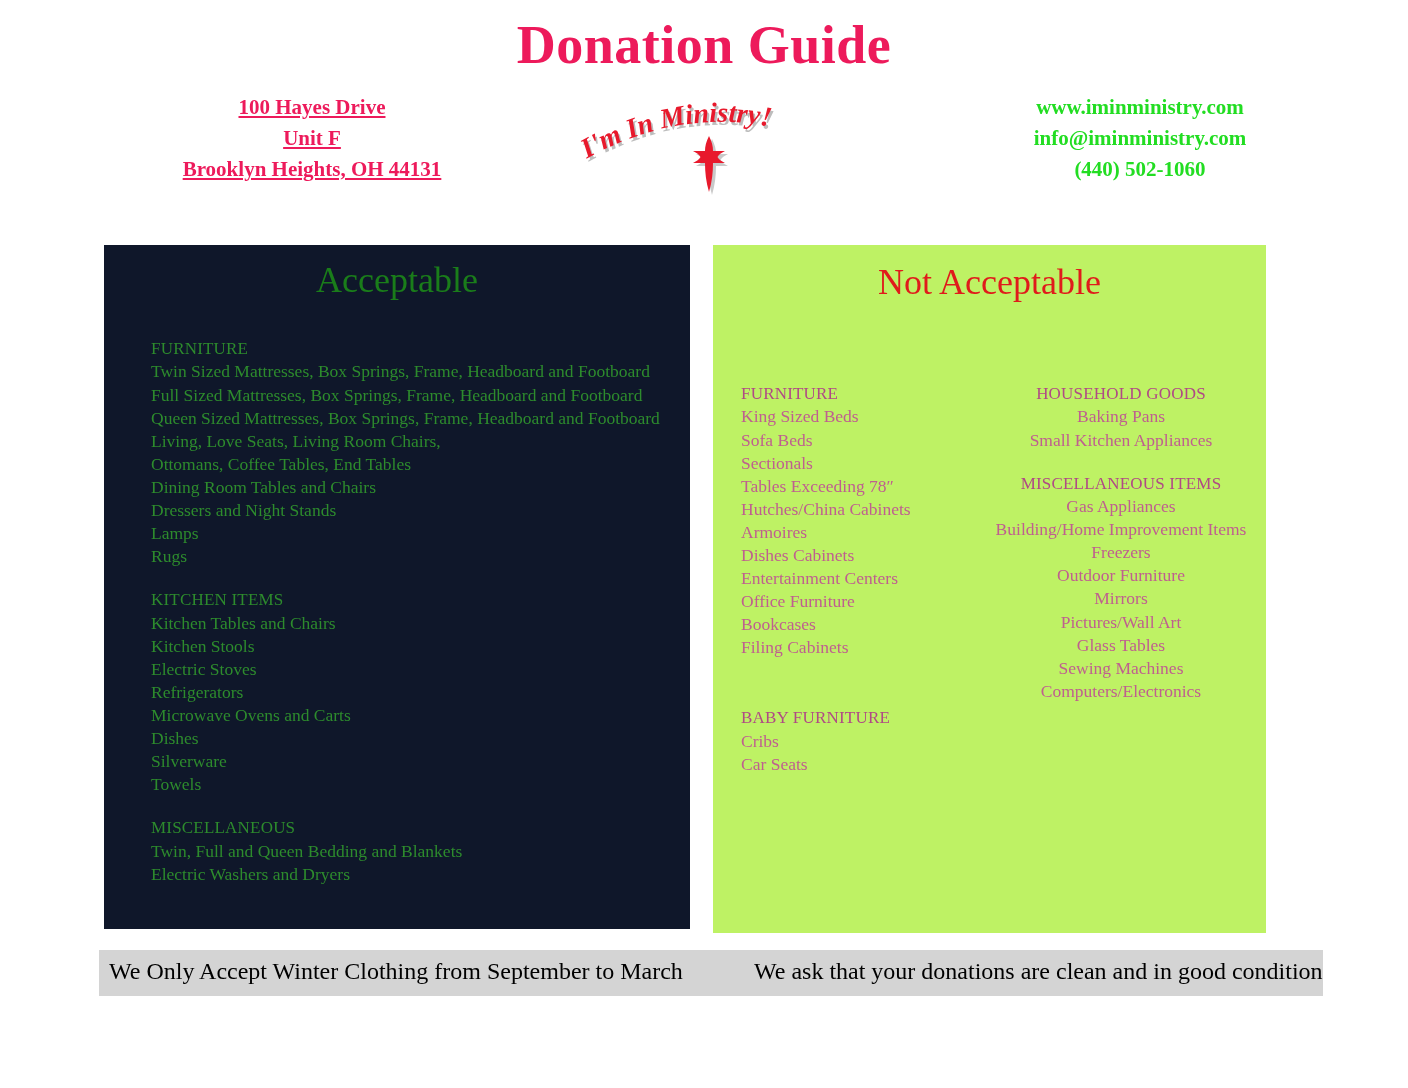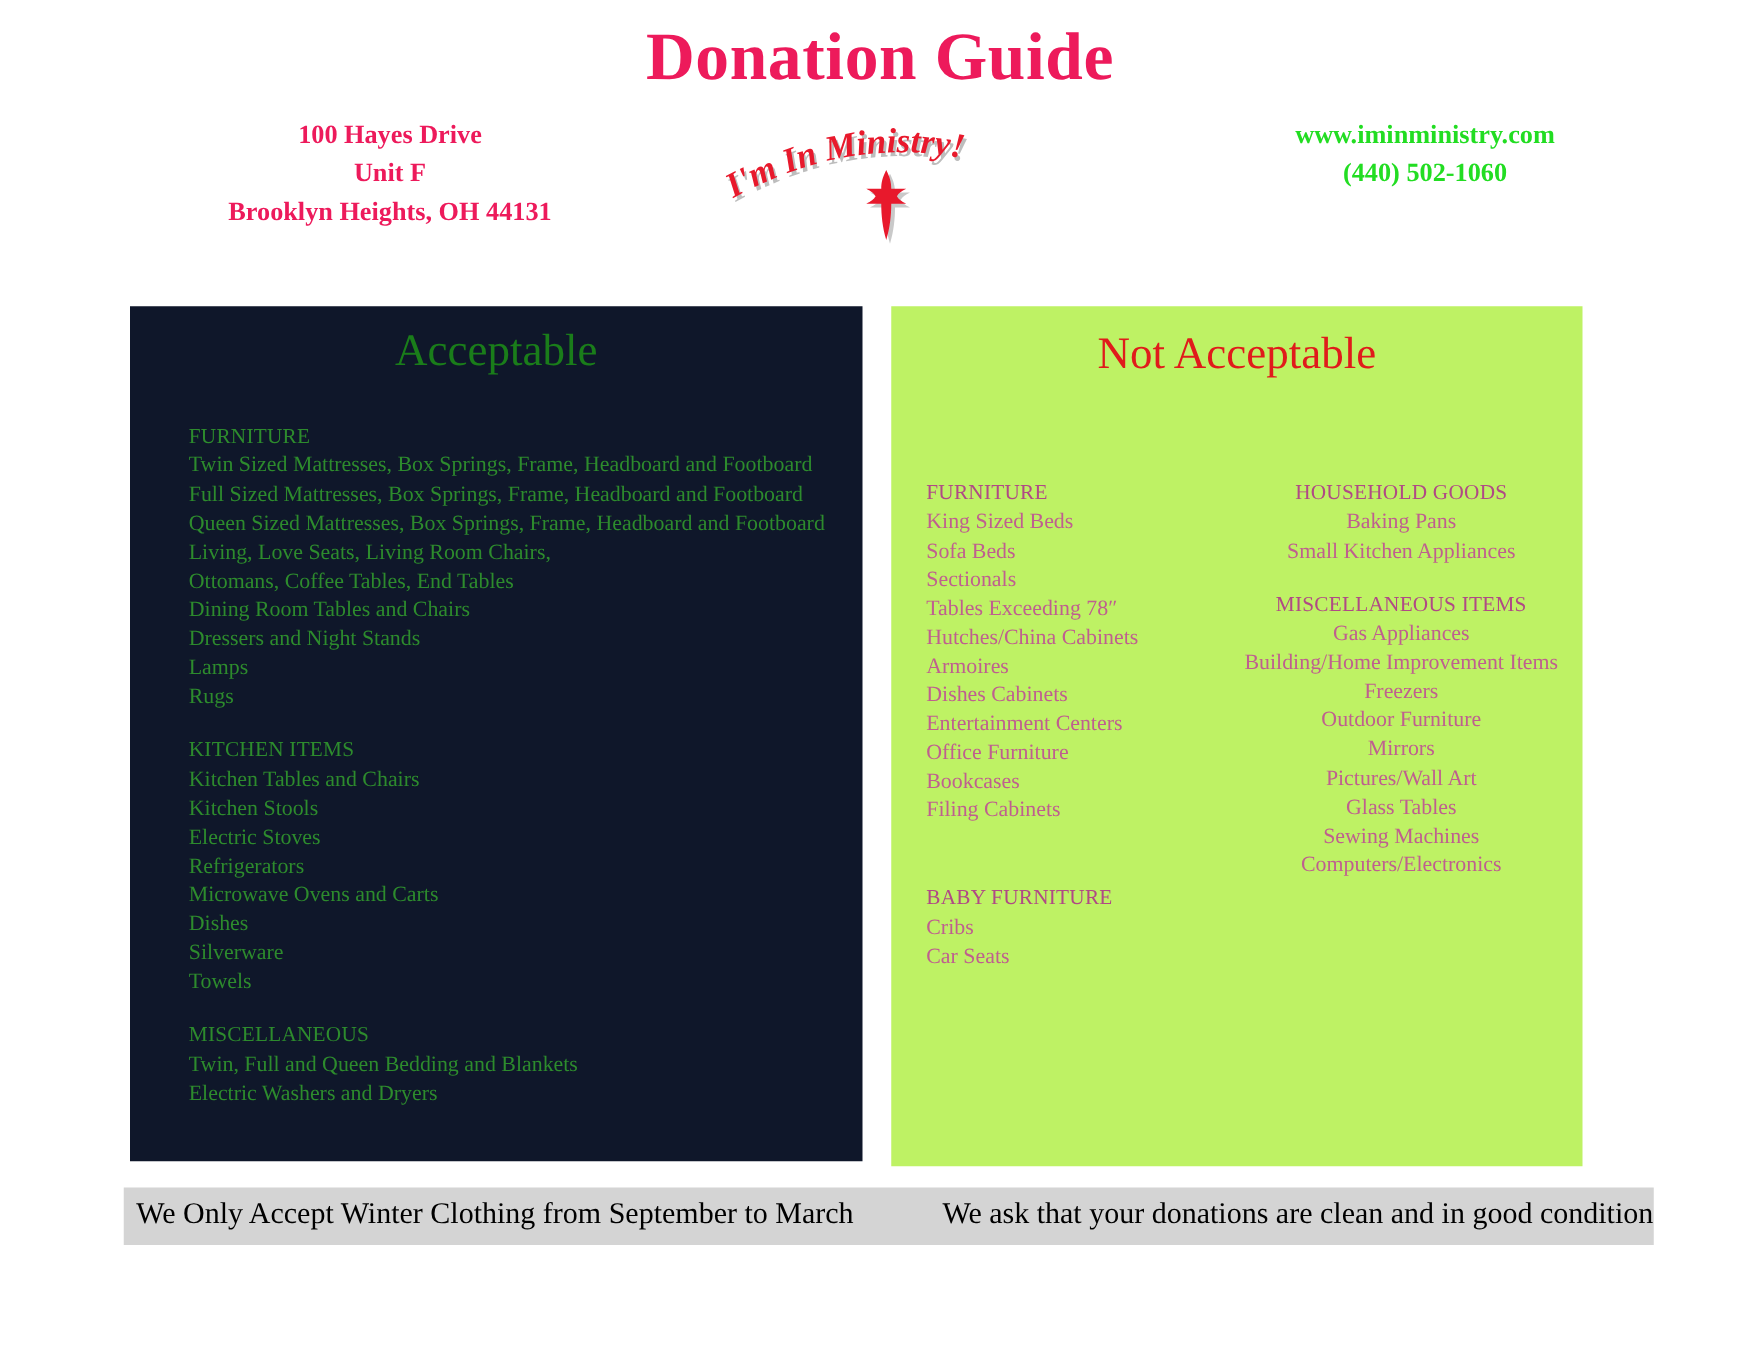--- a/index.html
+++ b/index.html
@@ -32,20 +32,21 @@
   #address-block {
     position: absolute;
     left: 128px;
     top: 92px;
     width: 368px;
     text-align: center;
     font-size: 21px;
     font-weight: bold;
     color: #ed1a5b;
     line-height: 1.48;
+    text-decoration: underline;
   }
 
   #contact-block {
     position: absolute;
     left: 930px;
     top: 92px;
     width: 420px;
     text-align: center;
     font-size: 21px;
     font-weight: bold;
@@ -159,20 +160,21 @@
 <div id="page-title">Donation Guide</div>
 
 <div id="address-block">
   <div>100 Hayes Drive</div>
   <div>Unit F</div>
   <div>Brooklyn Heights, OH 44131</div>
 </div>
 
 <div id="contact-block">
   <div>www.iminministry.com</div>
+  <div>info@iminministry.com</div>
   <div>(440) 502-1060</div>
 </div>
 
 <div id="logo">
   <svg width="290" height="98" viewBox="0 0 290 98" xmlns="http://www.w3.org/2000/svg">
     <defs>
       <path id="arcpath" d="M 12,64 Q 145,-14 278,52" fill="none"></path>
     </defs>
 
     <text font-family="Liberation Serif, serif" font-size="28" font-weight="bold" font-style="italic" fill="#bdbdbd" transform="translate(2,3)">

